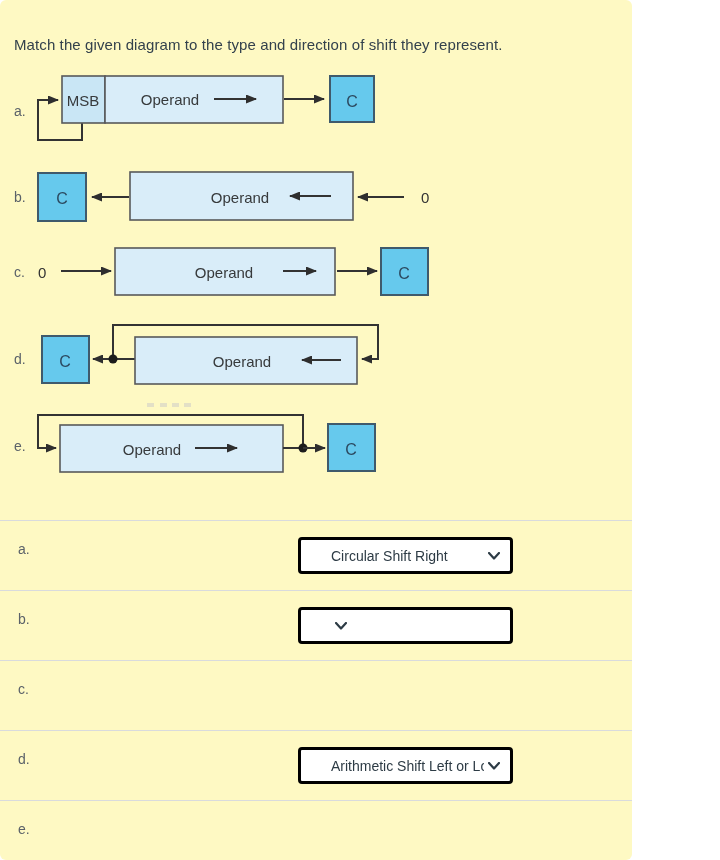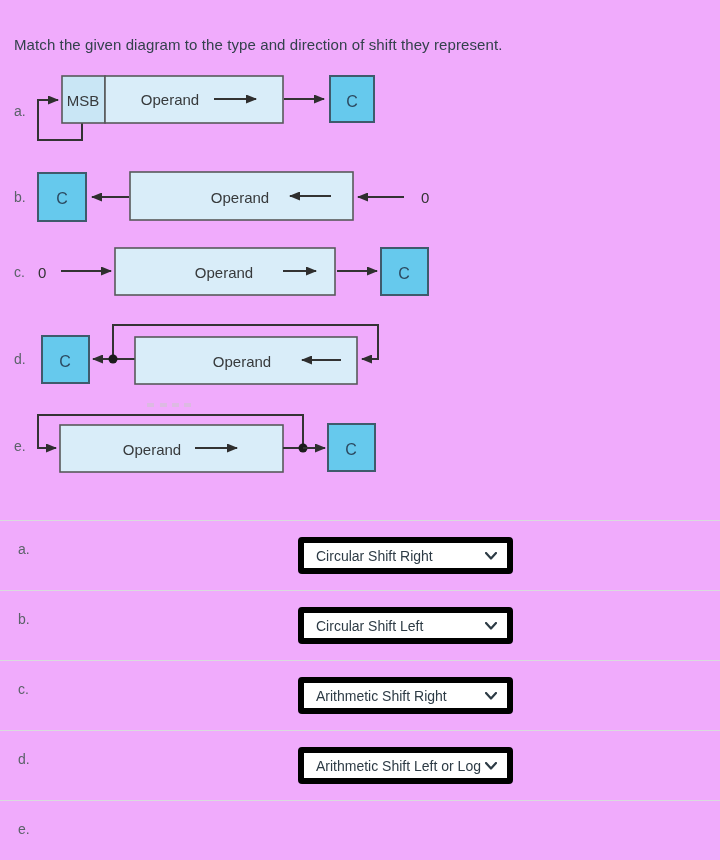--- a/index.html
+++ b/index.html
@@ -1,33 +1,33 @@
 <!DOCTYPE html>
 <html><head>
 <meta charset="utf-8">
 <style>
   html,body{margin:0;padding:0;background:#ffffff;}
   body{font-family:"Liberation Sans", sans-serif;}
-  .page{position:relative;width:720px;height:860px;background:#f0abfc;overflow:hidden;}
+  .page{position:relative;width:632px;height:860px;background:#fef9c3;overflow:hidden;border-radius:6px;}
   .title{position:absolute;left:14px;top:36px;font-size:15px;color:#33414c;letter-spacing:.1px;}
   .diagram-svg{position:absolute;left:0;top:0;width:460px;height:500px;}
   .diagram-svg text{font-family:"Liberation Sans", sans-serif;}
   .diag-label{font-size:14px;fill:#5b6269;}
   .box-text{font-size:15px;fill:#373a3c;}
   .carry-text{font-size:16px;fill:#2c4a61;}
   .zero-text{font-size:15px;fill:#333;}
   .flow{stroke:#333;stroke-width:2;fill:none;}
   .opbox{stroke:#58595b;stroke-width:1.6;}
   .cbox{stroke:#3f5a6c;stroke-width:2;}
   .answers{position:absolute;left:0;top:520px;width:720px;}
   .answer-row{position:relative;height:69px;border-top:1px solid #d9dbdd;}
   .answer-label{position:absolute;left:18px;top:20px;font-size:14px;color:#5b6269;}
   .select{position:absolute;left:298px;top:16px;width:215px;height:37px;box-sizing:border-box;
-          border:6px solid #000000;border-radius:4px;background:#fff;display:flex;align-items:center;
-          padding:0 10px 0 12px;cursor:pointer;}
+          border:3px solid #000000;border-radius:4px;background:#fff;display:flex;align-items:center;
+          padding:0 10px 0 30px;cursor:pointer;}
   .select-text{flex:1;font-size:14px;color:#2d3b45;white-space:nowrap;overflow:hidden;}
   .chevron{flex:0 0 auto;width:12px;height:8px;margin-left:4px;}
   .artifact{opacity:.5;}
 </style>
 </head>
 <body>
 
 <div class="page">
 
   <div class="title">Match the given diagram to the type and direction of shift they represent.</div>
@@ -116,35 +116,28 @@
         <span class="select-text">Circular Shift Right</span>
         <svg class="chevron" viewBox="0 0 12 8">
           <path d="M1 1 L6 6.5 L11 1" fill="none" stroke="#2d3b45" stroke-width="2.2" stroke-linecap="round" stroke-linejoin="round"></path>
         </svg>
       </div>
     </div>
 
     <div class="answer-row">
       <span class="answer-label">b.</span>
       <div class="select">
-        <span class="select-text">Circular Shift Left</span>
         <svg class="chevron" viewBox="0 0 12 8">
           <path d="M1 1 L6 6.5 L11 1" fill="none" stroke="#2d3b45" stroke-width="2.2" stroke-linecap="round" stroke-linejoin="round"></path>
         </svg>
       </div>
     </div>
 
     <div class="answer-row">
       <span class="answer-label">c.</span>
-      <div class="select">
-        <span class="select-text">Arithmetic Shift Right</span>
-        <svg class="chevron" viewBox="0 0 12 8">
-          <path d="M1 1 L6 6.5 L11 1" fill="none" stroke="#2d3b45" stroke-width="2.2" stroke-linecap="round" stroke-linejoin="round"></path>
-        </svg>
-      </div>
     </div>
 
     <div class="answer-row">
       <span class="answer-label">d.</span>
       <div class="select">
         <span class="select-text">Arithmetic Shift Left or Logica</span>
         <svg class="chevron" viewBox="0 0 12 8">
           <path d="M1 1 L6 6.5 L11 1" fill="none" stroke="#2d3b45" stroke-width="2.2" stroke-linecap="round" stroke-linejoin="round"></path>
         </svg>
       </div>

